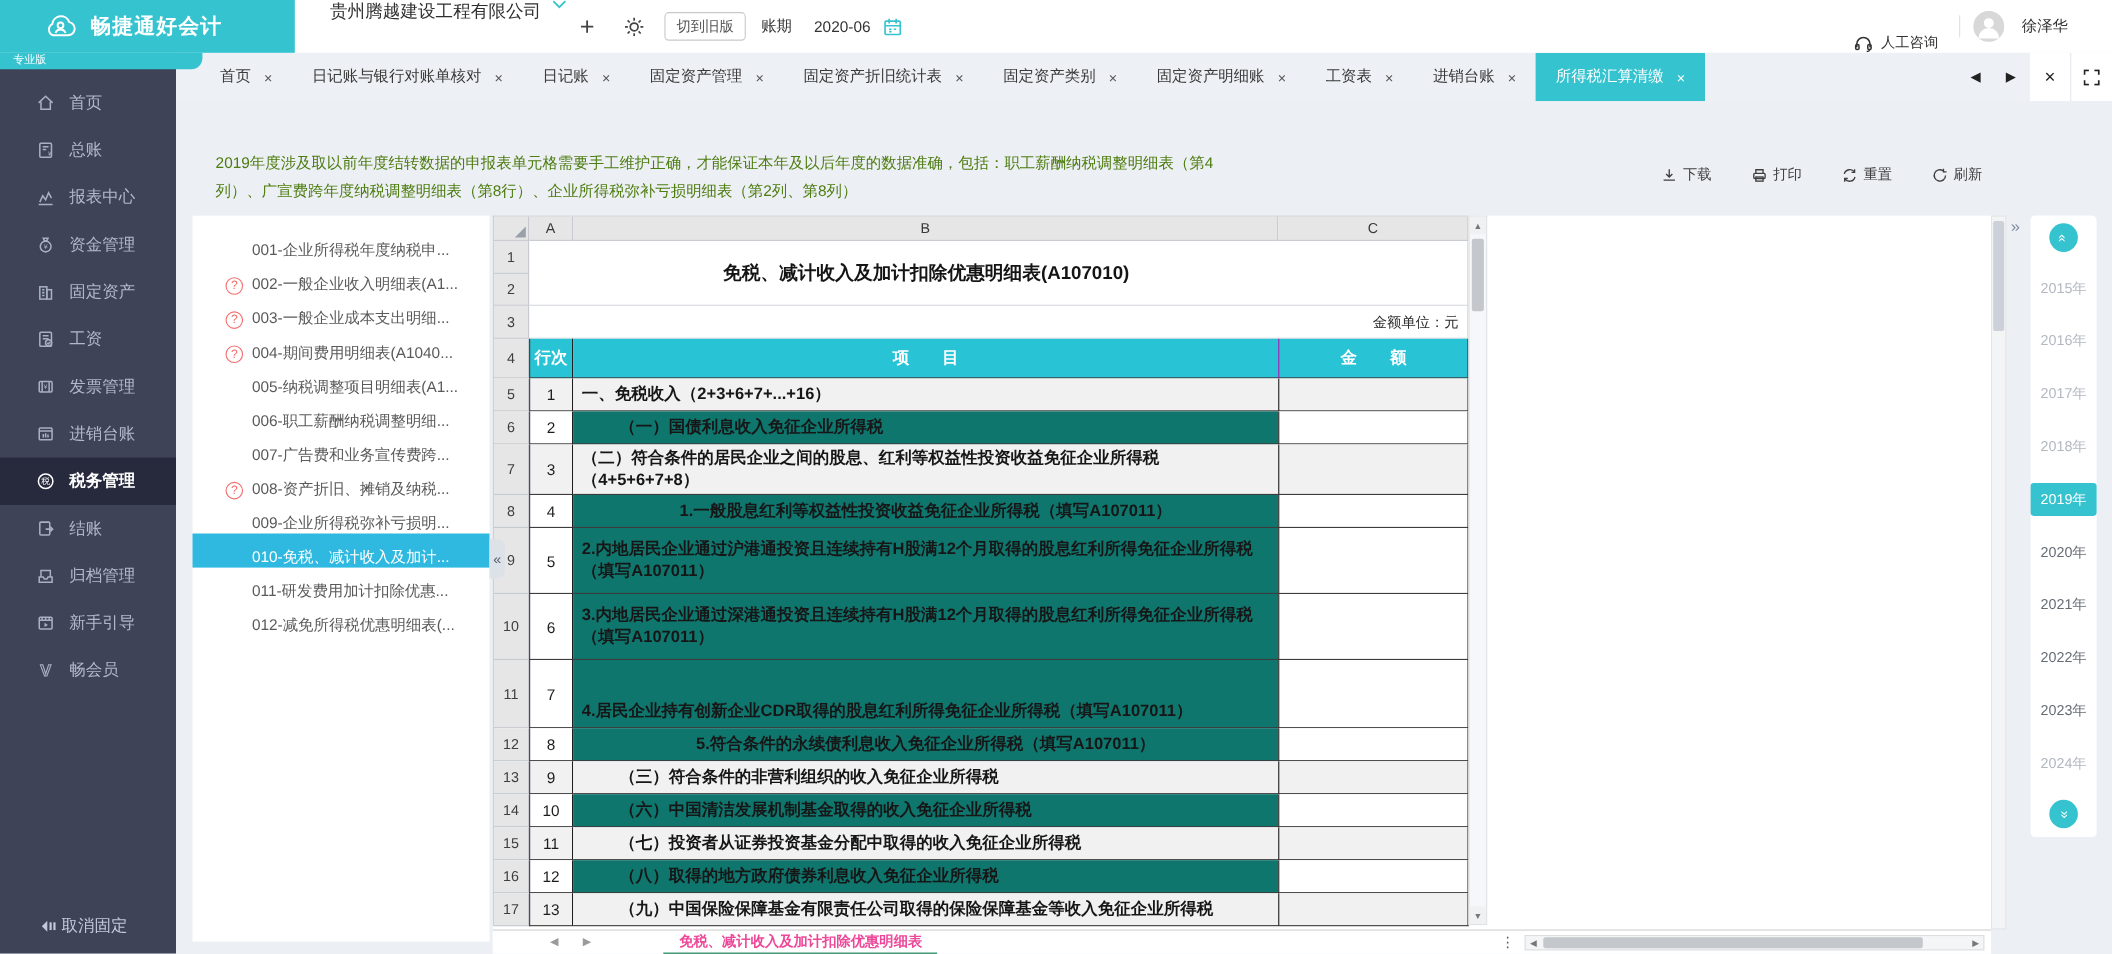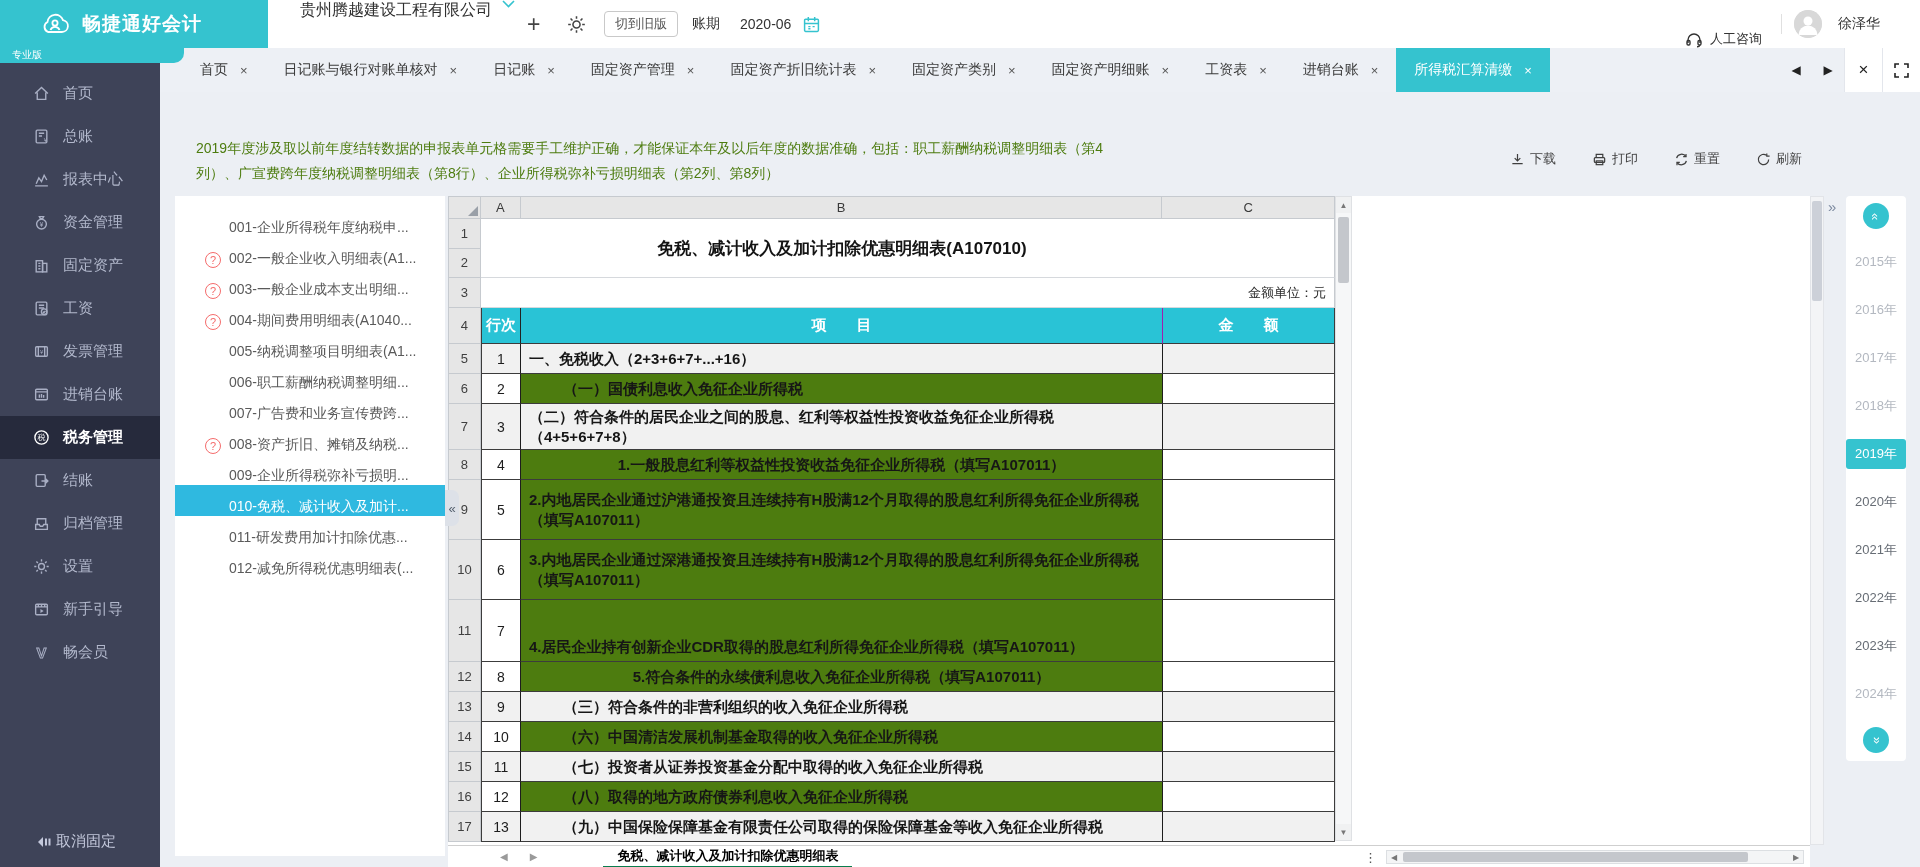--- a/index.html
+++ b/index.html
@@ -66,38 +66,38 @@
   .titletext{margin-left:40px;width:642px;text-align:center;font-size:17px;font-weight:bold;color:#141414}
   .unitrow .rn{height:30px}
   .unitcell{width:855px;border-bottom:1px solid #d6d9dd;border-right:1px solid #c6cacf;display:flex;align-items:center;justify-content:flex-end;padding-right:8px;font-size:13px;color:#2c2c2c}
   .hrow>div{min-height:36px}
   .hcell{background:#29c3d6;color:#fff;font-weight:bold;font-size:15px;display:flex;align-items:center;justify-content:center;border-bottom:1px solid #3c3c3c}
   .hcell.ha{width:40px;border-left:1px solid #3c3c3c;border-right:1px solid #222}
   .hcell.hb{width:642px}
   .hcell.hc{width:173px;border-left:1px solid #a21caf;border-right:1px solid #3c3c3c}
   .drow{min-height:30px}
   .drow .acell{width:40px;border-left:1px solid #3c3c3c;border-right:1px solid #1d1d1d;border-bottom:1px solid #3c3c3c;display:flex;align-items:center;justify-content:center;font-size:14px;color:#1d1d1d;background:#fff}
-  .drow .bcell{width:642px;border-bottom:1px solid #3c3c3c;display:flex;align-items:center;padding:2px 8px;background:#4d7c0f}
+  .drow .bcell{width:642px;border-bottom:1px solid #3c3c3c;display:flex;align-items:center;padding:2px 8px;background:#0f766e}
   .drow .ccell{width:173px;border-left:1px solid #1d1d1d;border-right:1px solid #3c3c3c;border-bottom:1px solid #3c3c3c;background:#fff}
   .btxt{font-size:15px;font-weight:bold;color:#161616;line-height:20px}
   .drow.shade .acell,.drow.shade .bcell,.drow.shade .ccell{background:#f1f1f1}
   .drow.center .bcell{justify-content:center;text-align:center}
   .drow.ind .bcell{padding-left:42px}
   .drow.h46{min-height:46px}.drow.h60{min-height:60px}.drow.h62{min-height:62px}
   .drow.vbottom .bcell{align-items:flex-end;padding-bottom:4px}
   
   .vsb{position:absolute;left:887px;top:0;width:17px;height:645px;background:#f6f7f8;border:1px solid #dfe1e4}
   .vsb .sbtn{height:16px;display:flex;align-items:center;justify-content:center;font-size:8px;color:#777;background:#f0f1f2;cursor:pointer}
   .vsb .sbtn.dn{position:absolute;bottom:0;left:0;right:0}
   .vsb .thumb{position:absolute;left:2px;top:20px;width:11px;height:66px;background:#c4c7cc;border-radius:2px;cursor:pointer}
   
   .sheetbar{position:absolute;left:0;bottom:0;width:1362px;height:22px;background:#fff;border-top:1px solid #cfcfcf;display:flex;align-items:center}
   .sb-nav{font-size:10px;color:#9a9a9a;margin-left:52px;cursor:pointer}
   .sb-nav+.sb-nav{margin-left:22px}
-  .stab{margin-left:66px;height:22px;display:flex;align-items:center;padding:0 14px;font-size:13px;font-weight:bold;color:#000000;border-bottom:2px solid #0a7d4e;cursor:pointer;white-space:nowrap}
+  .stab{margin-left:66px;height:22px;display:flex;align-items:center;padding:0 14px;font-size:13px;font-weight:bold;color:#ec4899;border-bottom:2px solid #0a7d4e;cursor:pointer;white-space:nowrap}
   .dots{position:absolute;left:916px;top:0;height:22px;display:flex;align-items:center;font-size:13px;color:#555;cursor:pointer}
   .hsb{position:absolute;left:938px;right:6px;top:4px;height:14px;background:#f4f5f6;border:1px solid #dcdfe2}
   .hsb .harr{position:absolute;top:0;width:14px;height:12px;display:flex;align-items:center;justify-content:center;font-size:8px;color:#777;cursor:pointer}
   .hsb .harr.l{left:0}.hsb .harr.r{right:0}
   .hsb .hthumb{position:absolute;left:16px;top:1px;width:345px;height:10px;background:#c4c7cc;border-radius:2px;cursor:pointer}
   
   .outer-sb{position:absolute;left:1650px;top:104px;width:14px;height:649px;background:#f3f4f6;border:1px solid #e2e4e8}
   .outer-sb .thumb{position:absolute;left:1px;top:4px;width:10px;height:100px;background:#ccd0d8;border-radius:2px;cursor:pointer}
   .expand{position:absolute;left:1668px;top:106px;font-size:15px;color:#7d8aa0;cursor:pointer}
   .year-rail{position:absolute;left:1686px;top:104px;width:60px;background:#fff;border-radius:4px;display:flex;flex-direction:column;align-items:center;padding:7px 0 8px}
@@ -337,29 +337,20 @@
         <svg width="17" height="17" viewBox="0 0 16 16" fill="none" stroke="currentColor" stroke-width="1.3">
           <path d="M4 9V3.5h8V9"></path>
           <path d="M2.5 9h3.4l1 1.6h2.2l1-1.6h3.4v4.5h-11z"></path>
         </svg>
       </span>
     <span class="slabel">归档管理</span>
   </div>
   <div class="sideitem">
     <span>
         <svg width="17" height="17" viewBox="0 0 16 16" fill="none" stroke="currentColor" stroke-width="1.3">
-          <circle cx="8" cy="8" r="2.8"></circle>
-          <path d="M8 1.2v2M8 12.8v2M1.2 8h2M12.8 8h2M3.2 3.2l1.4 1.4M11.4 11.4l1.4 1.4M12.8 3.2l-1.4 1.4M4.6 11.4l-1.4 1.4"></path>
-        </svg>
-      </span>
-    <span class="slabel">设置</span>
-  </div>
-  <div class="sideitem">
-    <span>
-        <svg width="17" height="17" viewBox="0 0 16 16" fill="none" stroke="currentColor" stroke-width="1.3">
           <rect x="2.5" y="3" width="11" height="10" rx="1"></rect>
           <path d="M2.5 5.5h11M5 3v2.5M8 3v2.5M11 3v2.5"></path>
           <path d="M7 7.6l3 1.9-3 1.9z" fill="currentColor" stroke="none"></path>
         </svg>
       </span>
     <span class="slabel">新手引导</span>
   </div>
   <div class="sideitem">
     <span>
         <svg width="17" height="17" viewBox="0 0 16 16">

